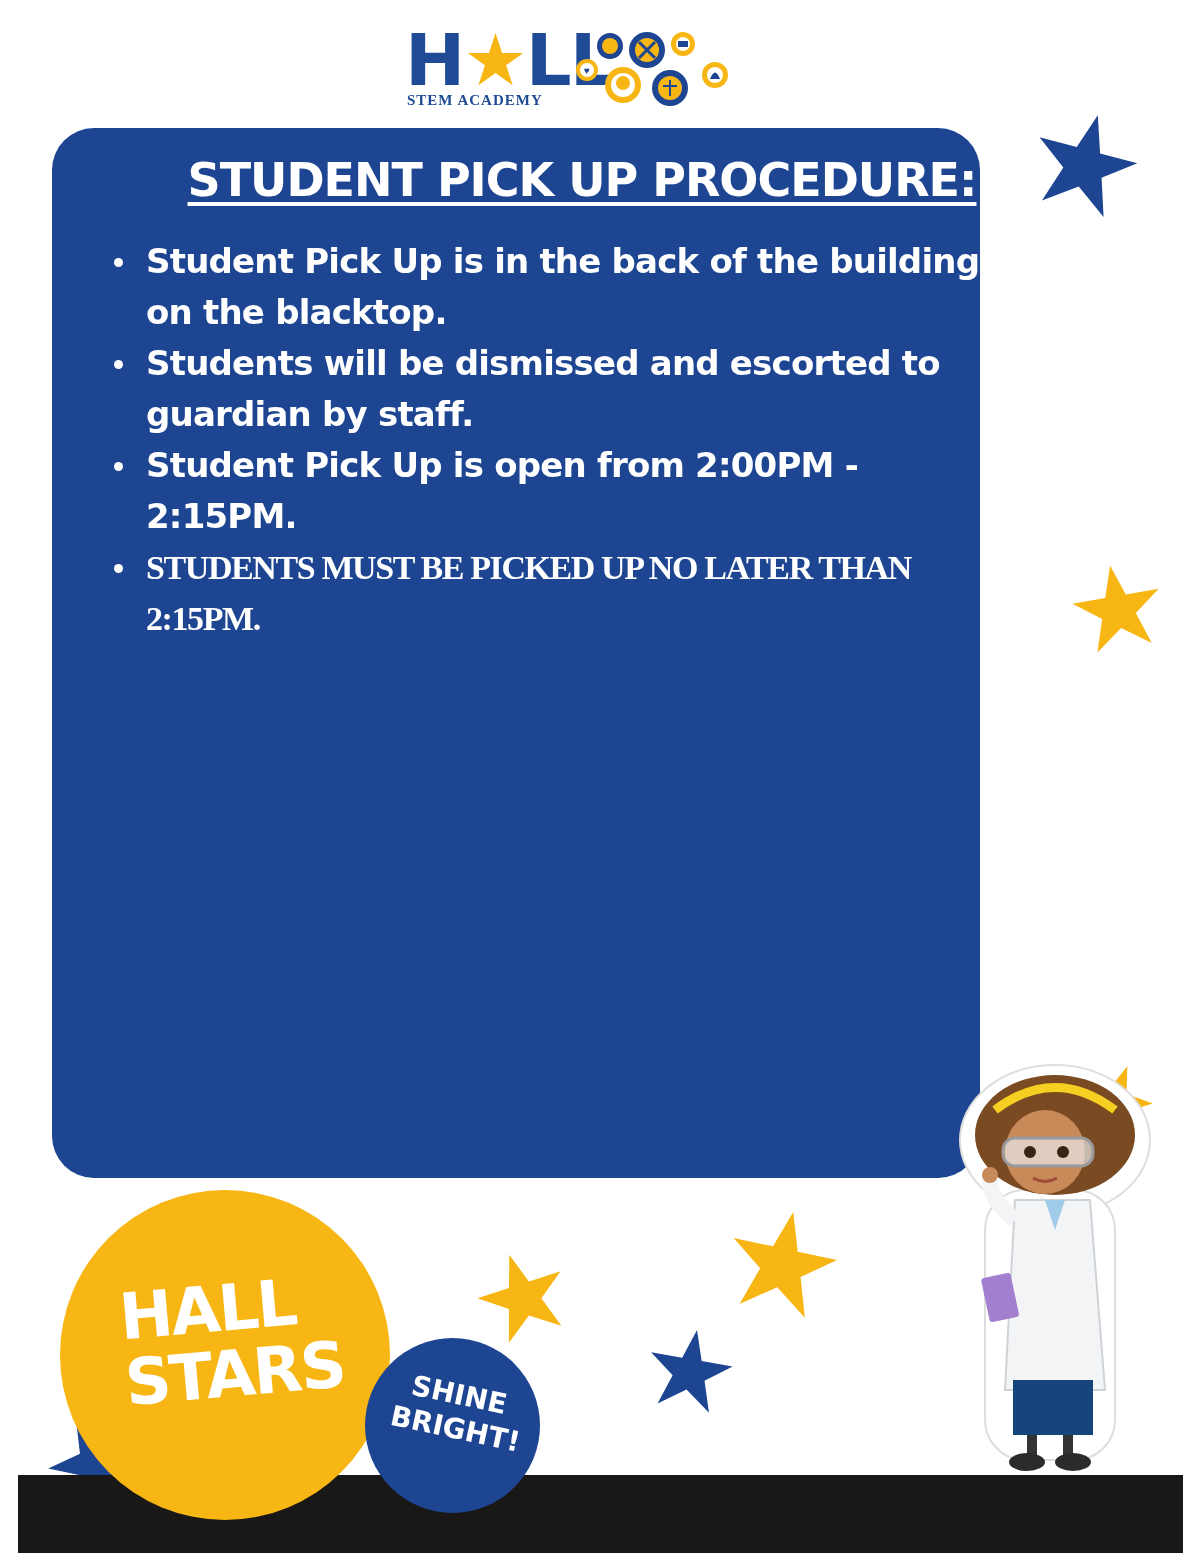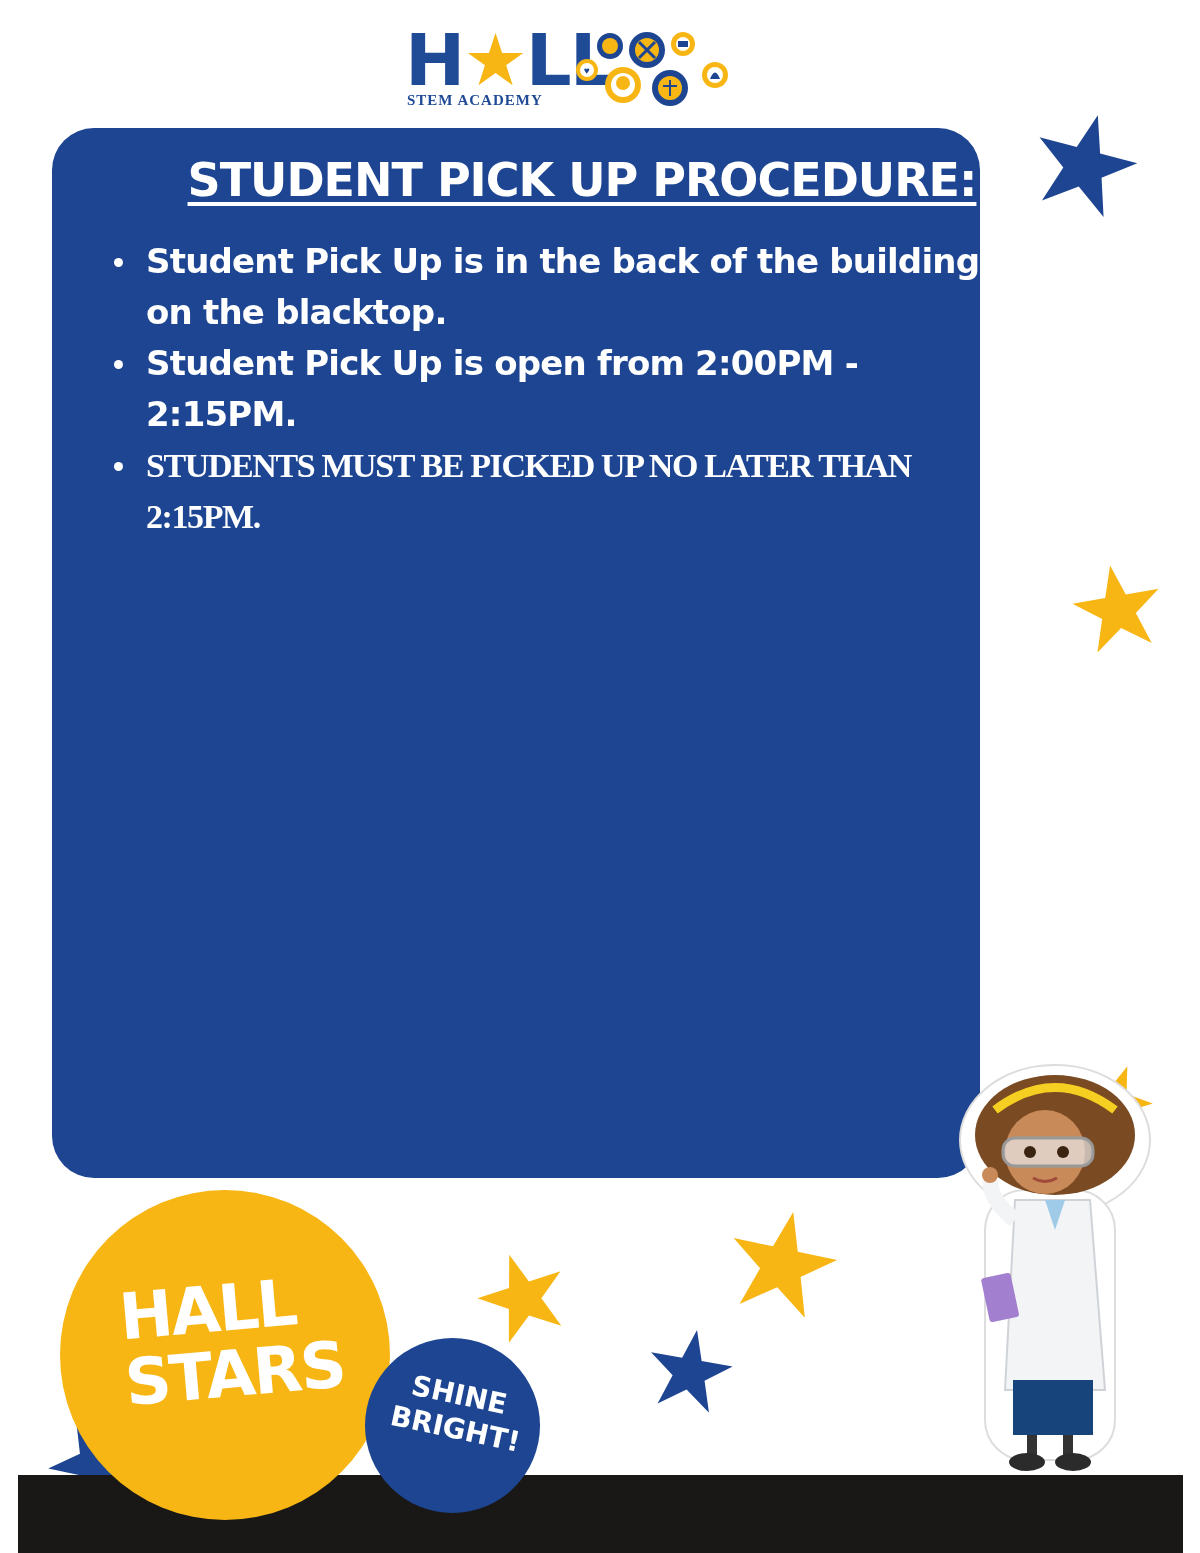--- a/index.html
+++ b/index.html
@@ -120,20 +120,21 @@
 </div>
 
 <svg class="star" style="left:1030px;top:108px" width="110" height="110" viewBox="0 0 100 100">
   <polygon points="50,5 61,38 96,38 68,59 79,93 50,72 21,93 32,59 4,38 39,38" fill="#1d4592" transform="rotate(15 50 50)"></polygon>
 </svg>
 
 <div class="panel">
   <div class="panel-title"><span>STUDENT PICK UP PROCEDURE:</span></div>
   <ul class="rules">
     <li class="rule">Student Pick Up is in the back of the building on the blacktop.</li>
+    <li class="rule">Students will be dismissed and escorted to guardian by staff.</li>
     <li class="rule">Student Pick Up is open from 2:00PM - 2:15PM.</li>
     <li class="rule caps">STUDENTS MUST BE PICKED UP NO LATER THAN 2:15PM.</li>
   </ul>
 </div>
 
 <svg class="star" style="left:1070px;top:560px" width="95" height="95" viewBox="0 0 100 100">
   <polygon points="50,5 61,38 96,38 68,59 79,93 50,72 21,93 32,59 4,38 39,38" fill="#f7b614" transform="rotate(-10 50 50)"></polygon>
 </svg>
 <svg class="star" style="left:1075px;top:1060px" width="80" height="60" viewBox="0 0 100 75">
   <polygon points="50,5 61,38 96,38 68,59 79,93 50,72 21,93 32,59 4,38 39,38" fill="#f7b614" transform="rotate(20 50 50)"></polygon>

